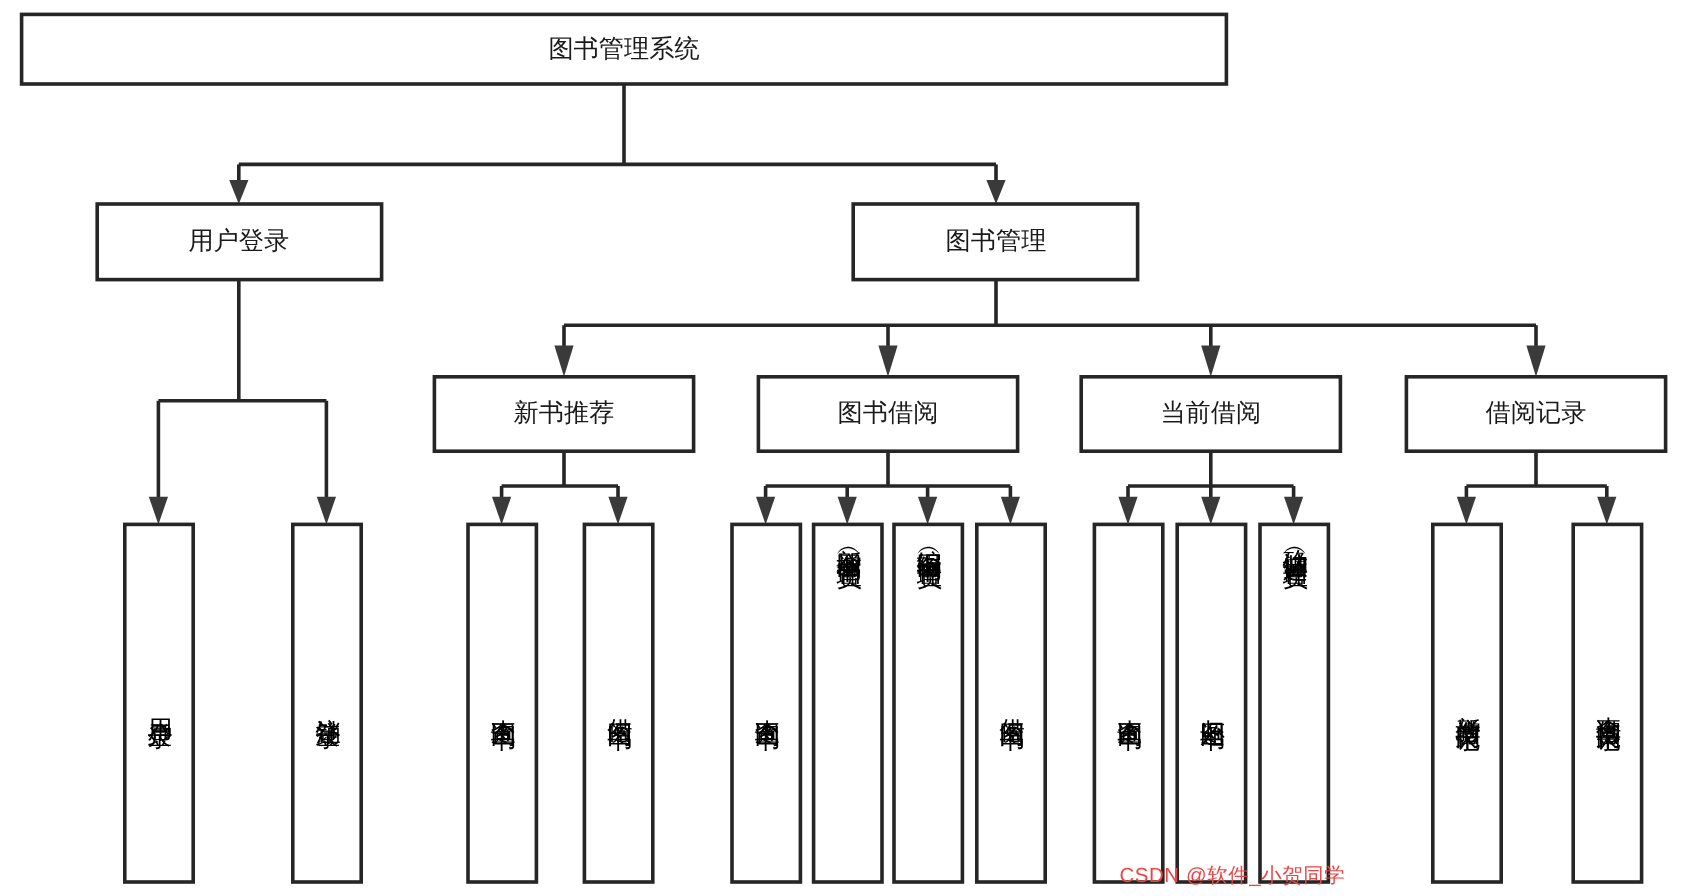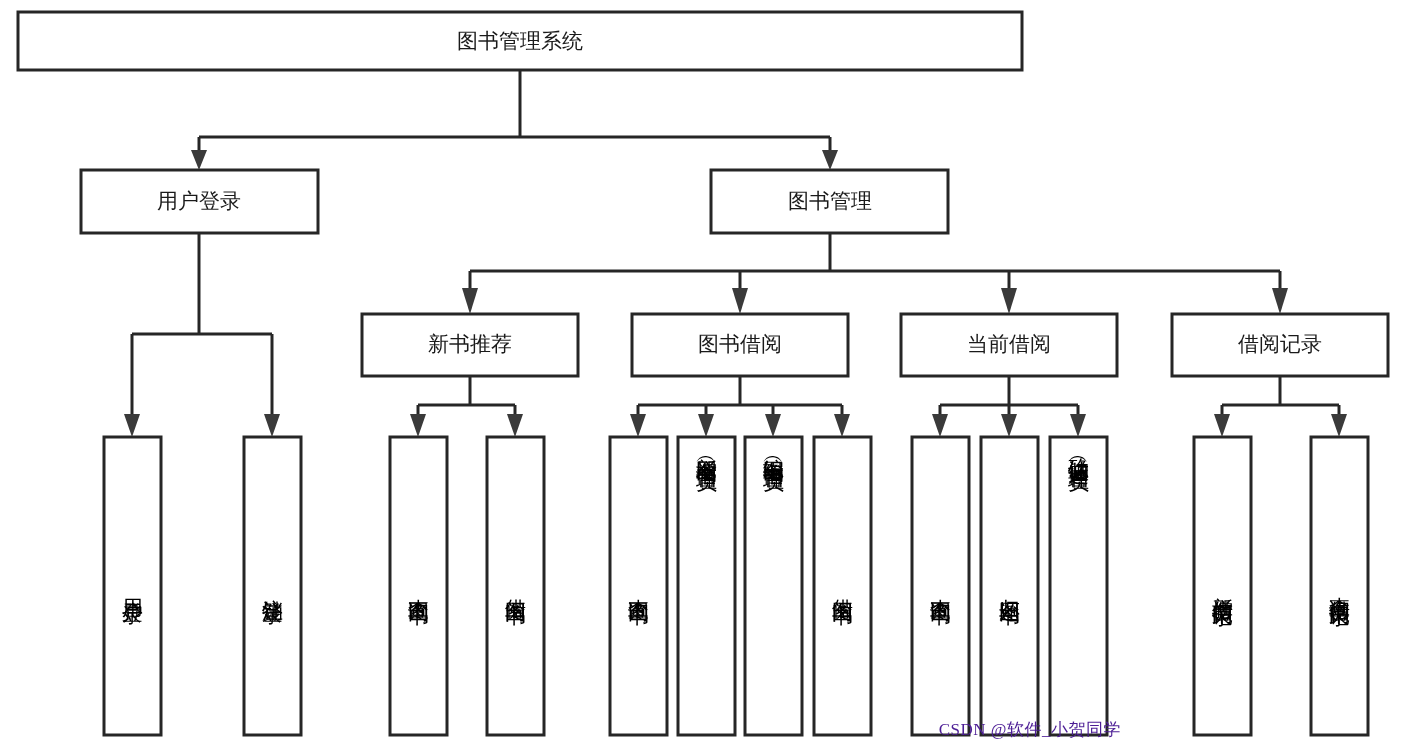--- a/index.html
+++ b/index.html
@@ -52,23 +52,23 @@
     fill: none;
   }
   .arrow-head {
     fill: #3a3a3a;
     stroke: none;
   }
   .watermark {
     position: absolute;
     right: 10px;
     bottom: 6px;
-    font-family: Liberation Serif, serif;
+    font-family: Liberation Sans, sans-serif;
     font-size: 17px;
-    color: #4c1d95;
+    color: #ef4444;
     letter-spacing: 0.5px;
     white-space: nowrap;
     pointer-events: none;
   }
 </style>
 </head>
 <body>
 
 <div id="diagram-root">
 

